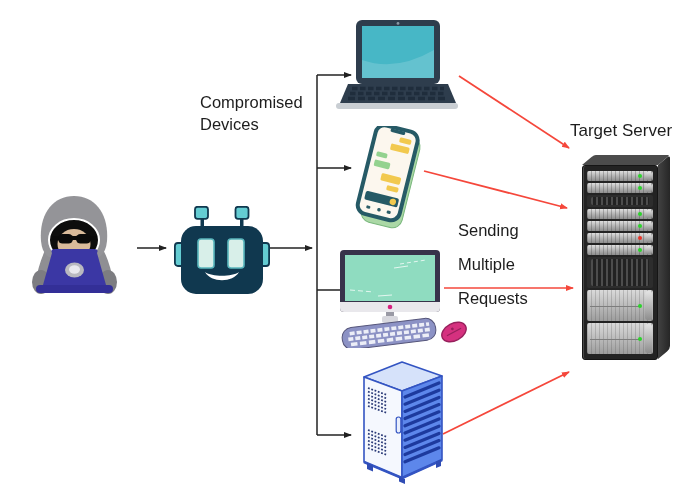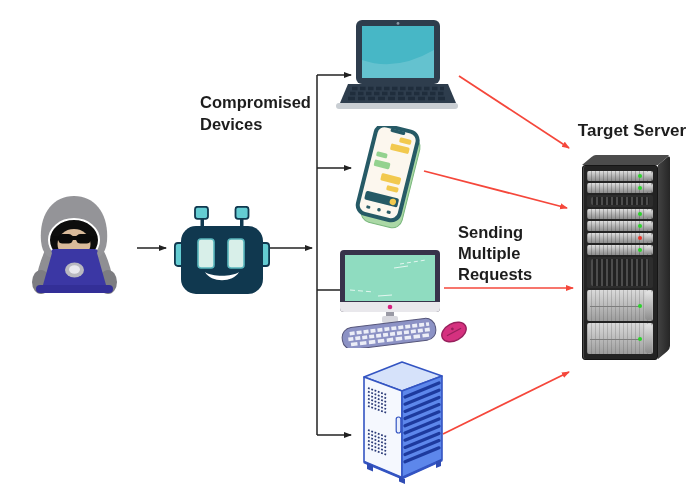--- a/index.html
+++ b/index.html
@@ -1,20 +1,20 @@
 <!DOCTYPE html>
 <html><head>
 <meta charset="utf-8">
 <style>
   html,body{margin:0;padding:0;background:#ffffff;}
   .canvas{position:relative;width:700px;height:500px;background:#ffffff;overflow:hidden;
           font-family:"Liberation Sans","DejaVu Sans",sans-serif;color:#1d1d1d;}
   .abs{position:absolute;}
-  .label{position:absolute;font-size:16.5px;line-height:22px;color:#1d1d1d;white-space:pre-line;font-weight:bold;}
-  .label.center{text-align:center;}
+  .label{position:absolute;font-size:16.5px;line-height:22px;color:#1d1d1d;white-space:pre-line;}
+  .label.center{}
   #conn-svg{position:absolute;left:0;top:0;width:700px;height:500px;pointer-events:none;}
 
   
   .rack{position:absolute;left:578px;top:150px;width:100px;height:215px;}
   .rack-top{position:absolute;left:4px;top:5px;width:76px;height:10px;background:#4c4c4c;
             transform:skewX(-50deg);transform-origin:0 100%;border-radius:2px 2px 0 0;}
   .rack-side{position:absolute;left:80px;top:15px;width:12px;height:194px;
              background:linear-gradient(90deg,#424242,#262626);
              transform:skewY(-40deg);transform-origin:0 0;border-radius:0 3px 3px 0;}
   .rack-front{position:absolute;left:4px;top:15px;width:76px;height:195px;background:#232323;
@@ -230,18 +230,18 @@
           <span class="led" style="background: rgb(43, 212, 43);"></span>
         </div>
         <div class="unit bay">
           <span class="led" style="background: rgb(43, 212, 43);"></span>
         </div>
       </div>
   </div>
 
   <div class="label" style="left:200px;top:91px">Compromised
 Devices</div>
-  <div class="label" style="left:458px;top:222px;line-height:21px">Sending
+  <div class="label" style="left:458px;top:213px;line-height:34px">Sending
 Multiple
 Requests</div>
   <div class="label center" style="left:570px;top:120px;width:124px;font-size:17px">Target Server</div>
 
 </div>
 
 </body></html>

